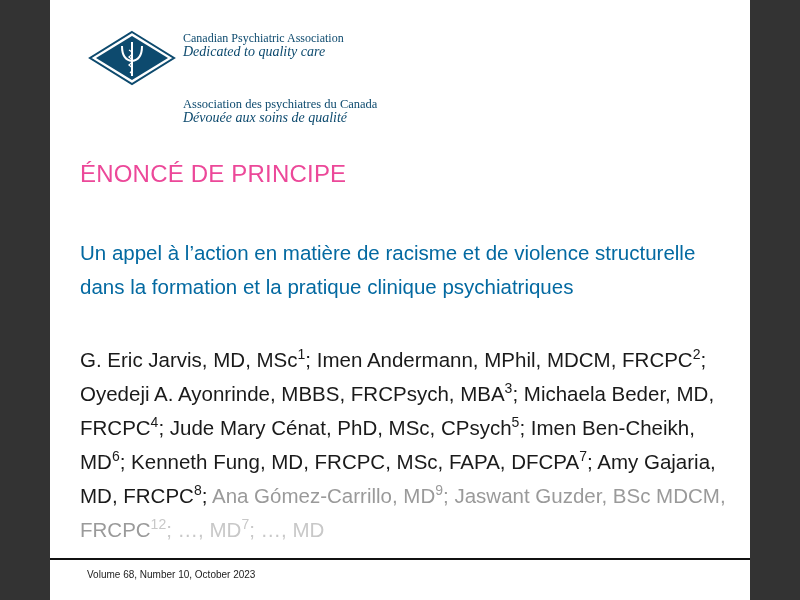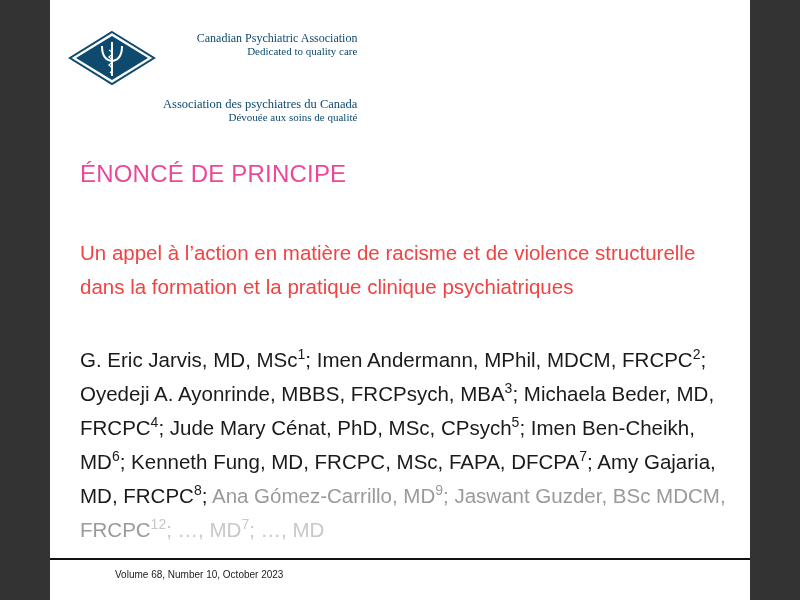--- a/index.html
+++ b/index.html
@@ -1,33 +1,33 @@
 <!DOCTYPE html>
 <html><head>
 <meta charset="utf-8">
 <style>
   html, body { margin:0; padding:0; }
   body { width:800px; height:600px; background:#333333; position:relative; overflow:hidden;
          font-family:"Liberation Sans", sans-serif; }
   .page { position:absolute; left:50px; top:0; width:700px; height:600px; background:#ffffff; overflow:hidden; }
-  .logo { position:absolute; left:18px; top:30px; width:320px; height:56px;text-align:right; }
+  .logo { position:absolute; left:38px; top:30px; width:320px; height:56px; }
   .logo-mark { position:absolute; left:0; top:0; width:88px; height:56px; }
   .logo-text { position:absolute; left:95px; top:2px; font-family:"Liberation Serif", serif; color:#0d4a6e; line-height:13px; }
   .logo-text .en { font-size:12px; }
-  .logo-text .it { font-size:11px; }
+  .logo-text .it { font-size:14px; font-style:italic; }
   .logo-text .fr { font-size:12.5px;margin-top:40px; }
   .title { position:absolute; left:30px; top:160px; font-size:24px; color:#ec4899; letter-spacing:0.2px; white-space:nowrap; }
-  .subtitle { position:absolute; left:30px; top:236px; width:640px; font-size:20.5px; line-height:34px; color:#ef4444; }
+  .subtitle { position:absolute; left:30px; top:236px; width:640px; font-size:20.5px; line-height:34px; color:#0369a1; }
   .authors { position:absolute; left:30px; top:343px; width:650px; font-size:20.5px; line-height:34px; color:#1a1a1a; }
   .authors sup { font-size:14px; line-height:0; vertical-align:8px; }
   .authors .fade1 { color:#9a9a9a;text-align:center; }
   .authors .fade2 { color:#c8c8c8; }
   .footer-line { position:absolute; left:0; top:558px; width:700px; height:2px; background:#111; }
   .footer-mask { position:absolute; left:0; top:560px; width:700px; height:40px; background:#fff; }
-  .footer-text { position:absolute; left:37px; top:569px; font-size:10px; color:#222; white-space:nowrap;margin-left:28px; }
+  .footer-text { position:absolute; left:37px; top:569px; font-size:10px; color:#222; white-space:nowrap; }
 </style>
 </head>
 <body>
 
 <div class="page">
 
   <div class="logo">
     <svg class="logo-mark" viewBox="0 0 88 56">
       <polygon points="44,2 86,28 44,54 2,28" fill="none" stroke="#0d4a6e" stroke-width="2"></polygon>
       <polygon points="44,6 80,28 44,50 8,28" fill="#0d4a6e"></polygon>

